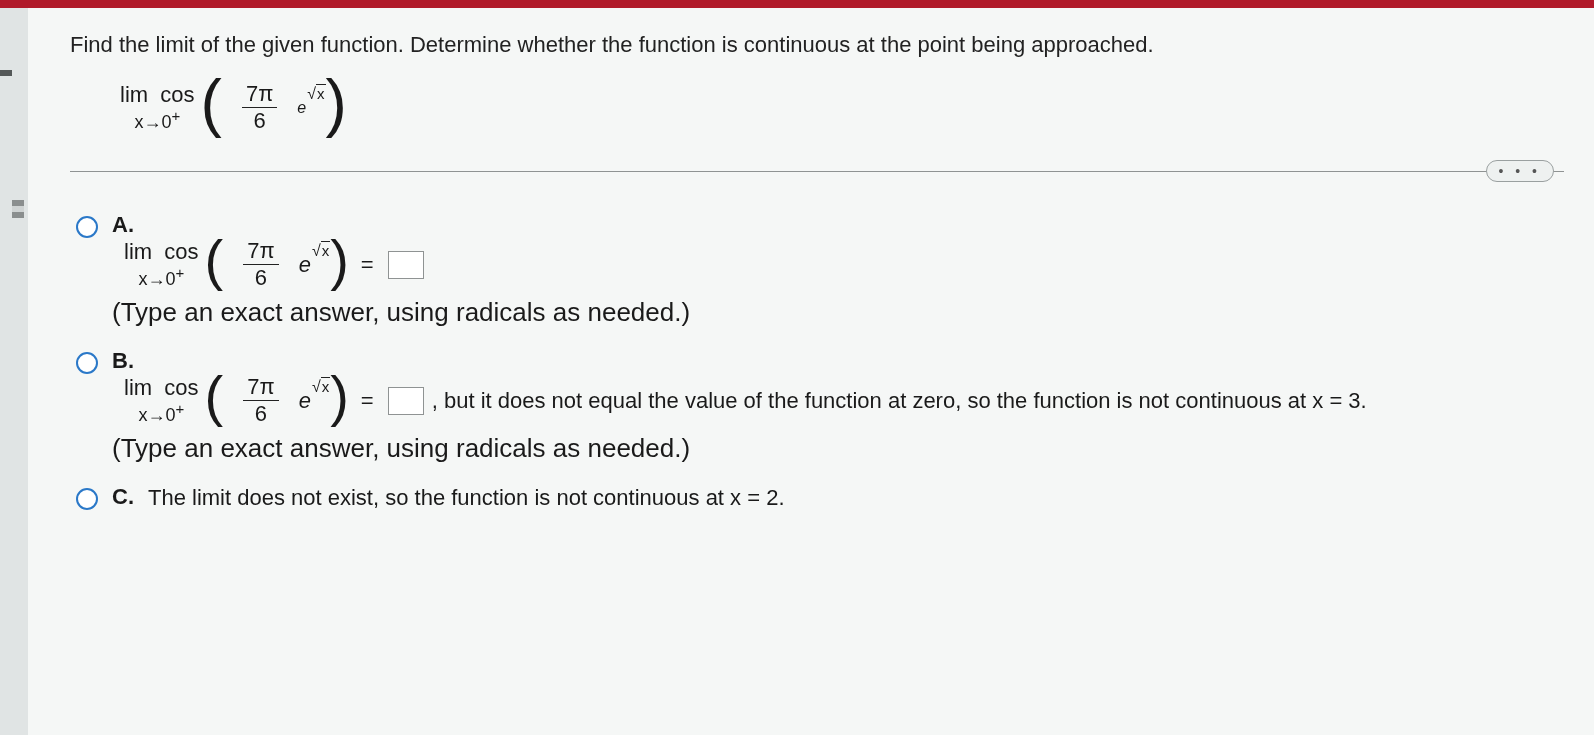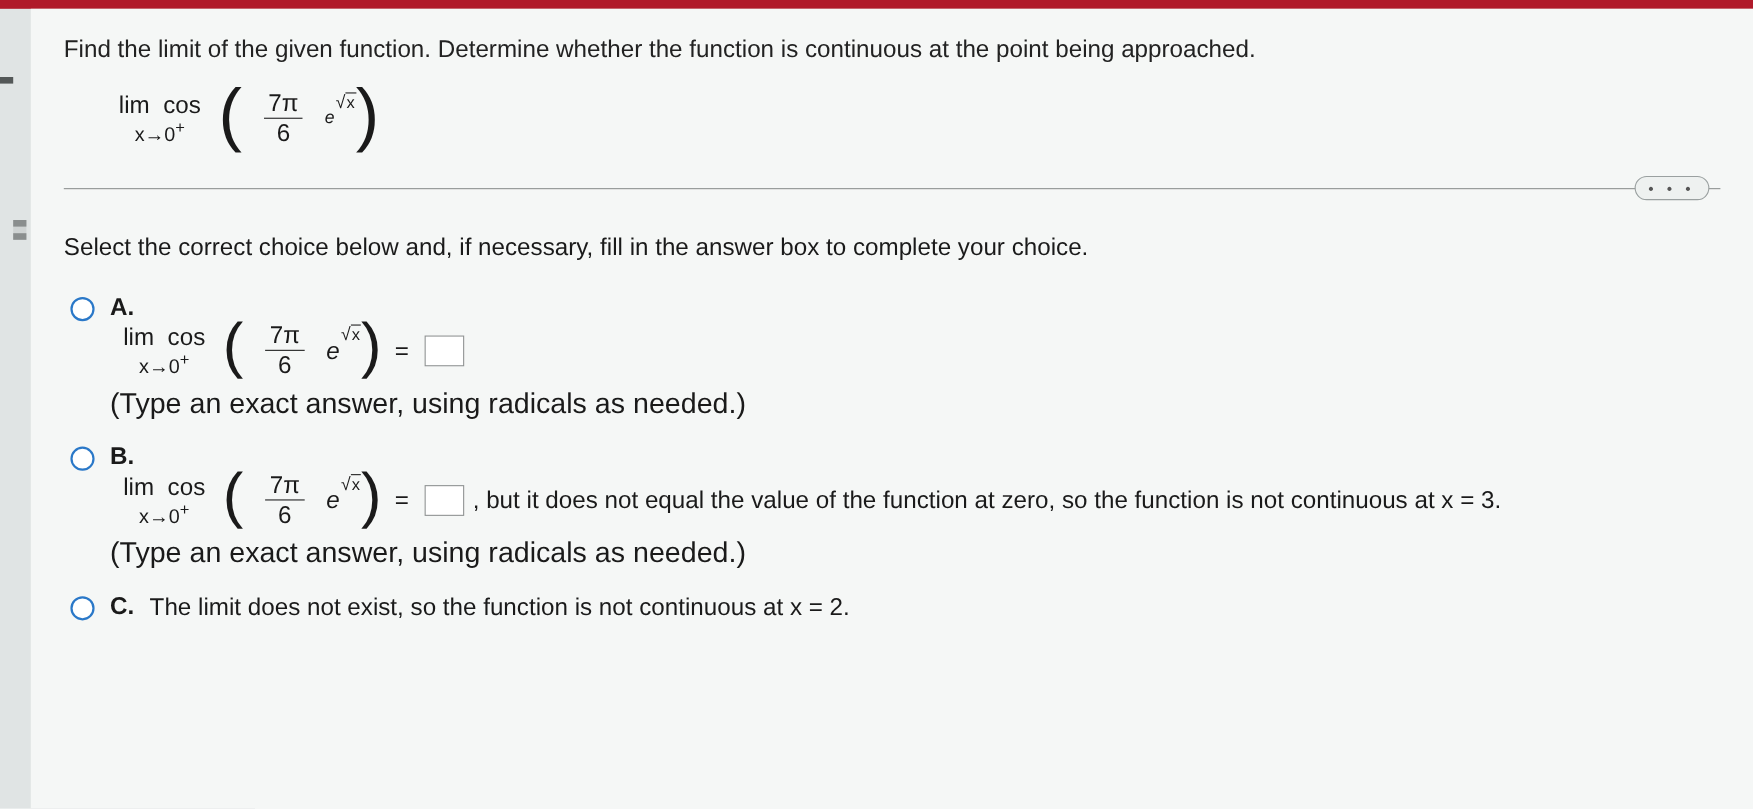--- a/index.html
+++ b/index.html
@@ -12,21 +12,21 @@
   }
   .topbar {
     height: 8px;
     background: #b01a2a;
     width: 100%;
   }
   .page {
     position: absolute;
     top: 8px; left: 28px; right: 0; bottom: 0;
     background: #f5f7f6;
-    padding: 24px 30px 0 30px;
+    padding: 24px 30px 0 42px;
   }
   .scroll-hint {
     position: absolute;
     left: 12px;
     top: 200px;
     width: 12px; height: 18px;
     background: #cfd3d3;
     border-top: 6px solid #8a8e8e;
     border-bottom: 6px solid #8a8e8e;
   }
@@ -47,21 +47,21 @@
     margin-left: 50px;
     margin-top: 6px;
     margin-bottom: 28px;
   }
   .lim {
     display: inline-flex;
     flex-direction: column;
     align-items: center;
     font-size: 22px;
     line-height: 1.05;
-    margin-right: 16px;
+    margin-right: 6px;
   }
   .lim .sub {
     font-size: 18px;
     margin-top: 2px;
   }
   .bigparen {
     font-size: 64px;
     line-height: 0.8;
     font-weight: 300;
     position: relative;
@@ -180,21 +180,20 @@
     </span>
     <span class="ital">e</span>
     <span class="sup-sqrt"><span class="sqrt-sym">√</span><span class="sqrt-x">x</span></span>
     <span class="bigparen">)</span>
   </div>
 
   <div class="divider">
     <div class="more-pill">• • •</div>
   </div>
 
-  <div class="instr">Select the correct choice below and, if necessary, fill in the answer box to complete your choice.</div>
 
   
   <div class="choice">
     <div class="radio"></div>
     <div class="choice-body">
       <div class="choice-label">A.</div>
       <div class="choice-line">
         <div class="limit-block small">
           <span class="lim">
             <span><span>lim</span>&nbsp;&nbsp;<span>cos</span></span>

